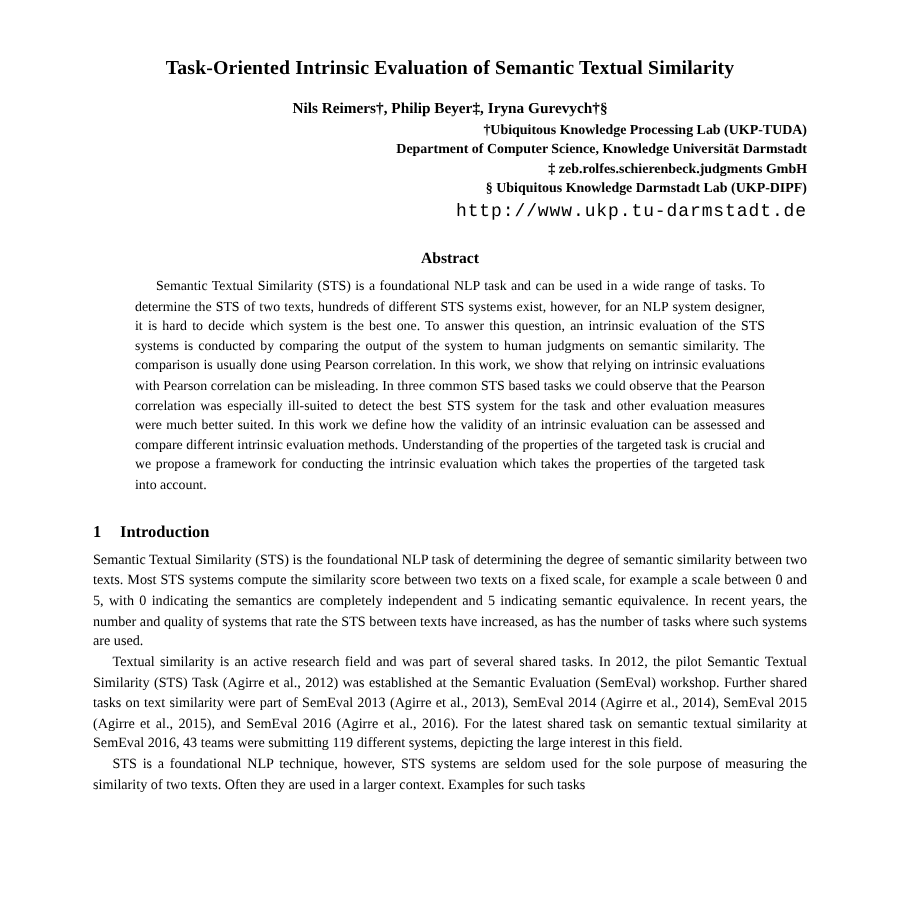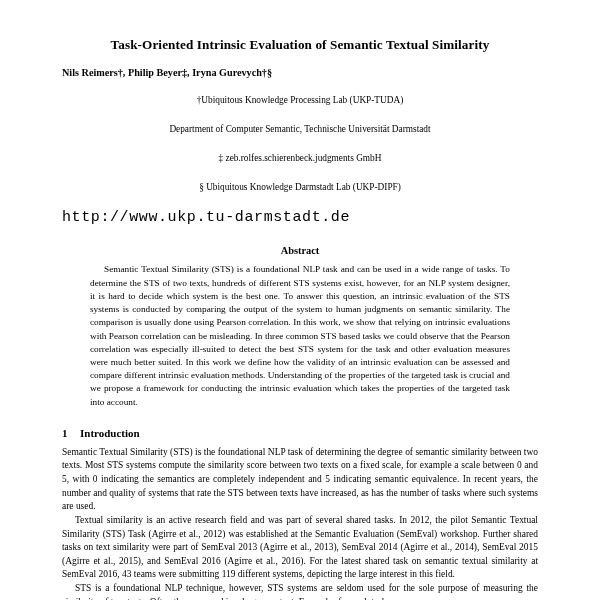--- a/index.html
+++ b/index.html
@@ -23,35 +23,36 @@
   }
   .title {
     text-align: center;
     font-size: 13.2px;
     font-weight: bold;
     line-height: 1.3;
     margin: 0 0 14px 0;
     letter-spacing: 0.1px;
   }
   .authors {
-    text-align: left;
+    text-align: center;
     font-size: 10.2px;
     font-weight: bold;
     margin: 0 0 3px 0;
   }
   .affil {
-    text-align: center;
+    text-align: right;
     font-size: 9.3px;
     line-height: 1.38;
-    margin: 16px;
+    margin: 0;
+    font-weight: bold;
   }
   .url {
-    text-align: left;
+    text-align: right;
     font-family: "Liberation Mono", monospace;
-    font-size: 15px;
+    font-size: 12px;
     letter-spacing: 0.6px;
     margin: 2px 0 0 0;
   }
   .abstract-head {
     text-align: center;
     font-size: 10.4px;
     font-weight: bold;
     margin: 19px 0 7px 0;
   }
   .abstract-body {
@@ -83,21 +84,21 @@
 </head>
 <body>
 
 <div class="page">
 
   <h1 class="title">Task-Oriented Intrinsic Evaluation of Semantic Textual Similarity</h1>
 
   <div class="authors">Nils Reimers†, Philip Beyer‡, Iryna Gurevych†§</div>
 
   <div class="affil">†Ubiquitous Knowledge Processing Lab (UKP-TUDA)</div>
-  <div class="affil">Department of Computer Semantic, Technische Universität Darmstadt</div>
+  <div class="affil">Department of Computer Science, Knowledge Universität Darmstadt</div>
   <div class="affil">‡ zeb.rolfes.schierenbeck.judgments GmbH</div>
   <div class="affil">§ Ubiquitous Knowledge Darmstadt Lab (UKP-DIPF)</div>
 
   <div class="url">http://www.ukp.tu-darmstadt.de</div>
 
   <div class="abstract-head">Abstract</div>
   <div class="abstract-body">Semantic Textual Similarity (STS) is a foundational NLP task and can be used in a wide range of tasks. To determine the STS of two texts, hundreds of different STS systems exist, however, for an NLP system designer, it is hard to decide which system is the best one. To answer this question, an intrinsic evaluation of the STS systems is conducted by comparing the output of the system to human judgments on semantic similarity. The comparison is usually done using Pearson correlation. In this work, we show that relying on intrinsic evaluations with Pearson correlation can be misleading. In three common STS based tasks we could observe that the Pearson correlation was especially ill-suited to detect the best STS system for the task and other evaluation measures were much better suited. In this work we define how the validity of an intrinsic evaluation can be assessed and compare different intrinsic evaluation methods. Understanding of the properties of the targeted task is crucial and we propose a framework for conducting the intrinsic evaluation which takes the properties of the targeted task into account.</div>
 
   <div class="section-head">
     <span class="num">1</span><span>Introduction</span>

